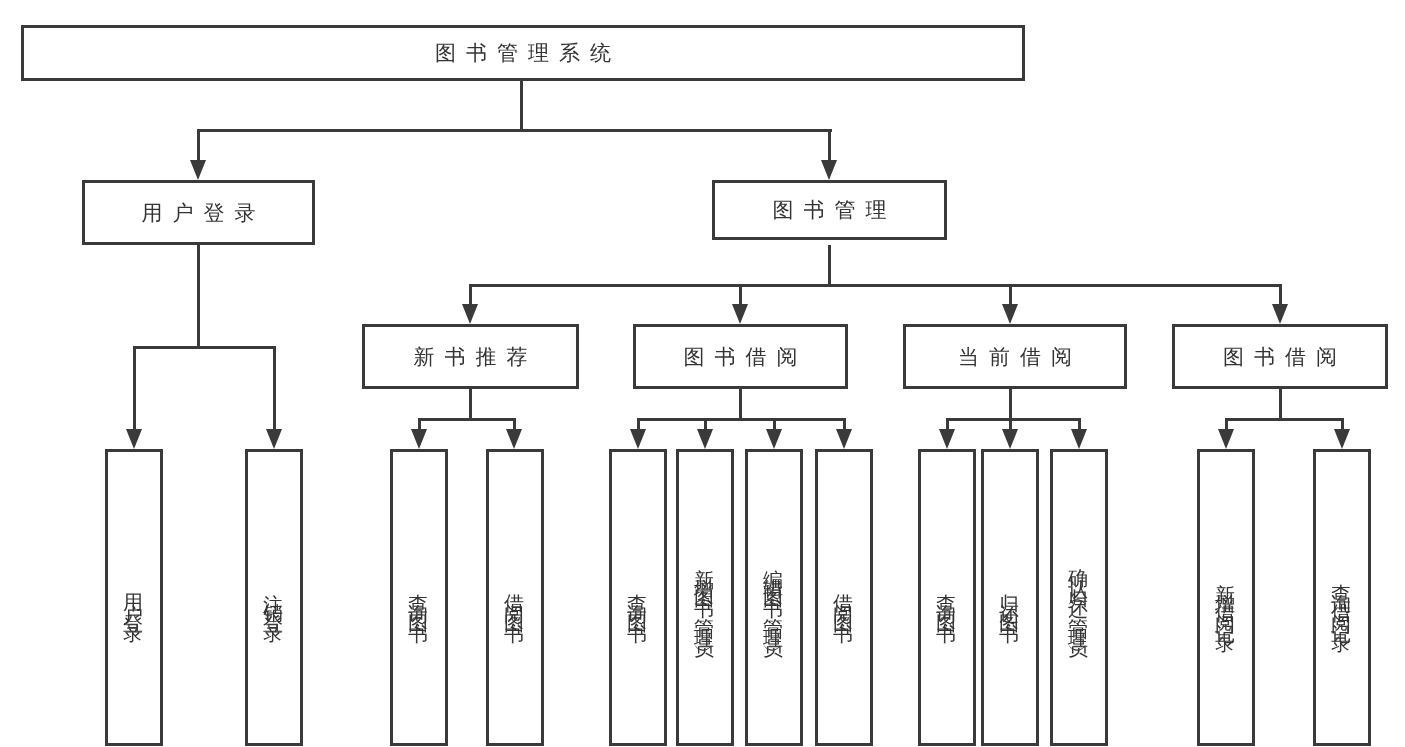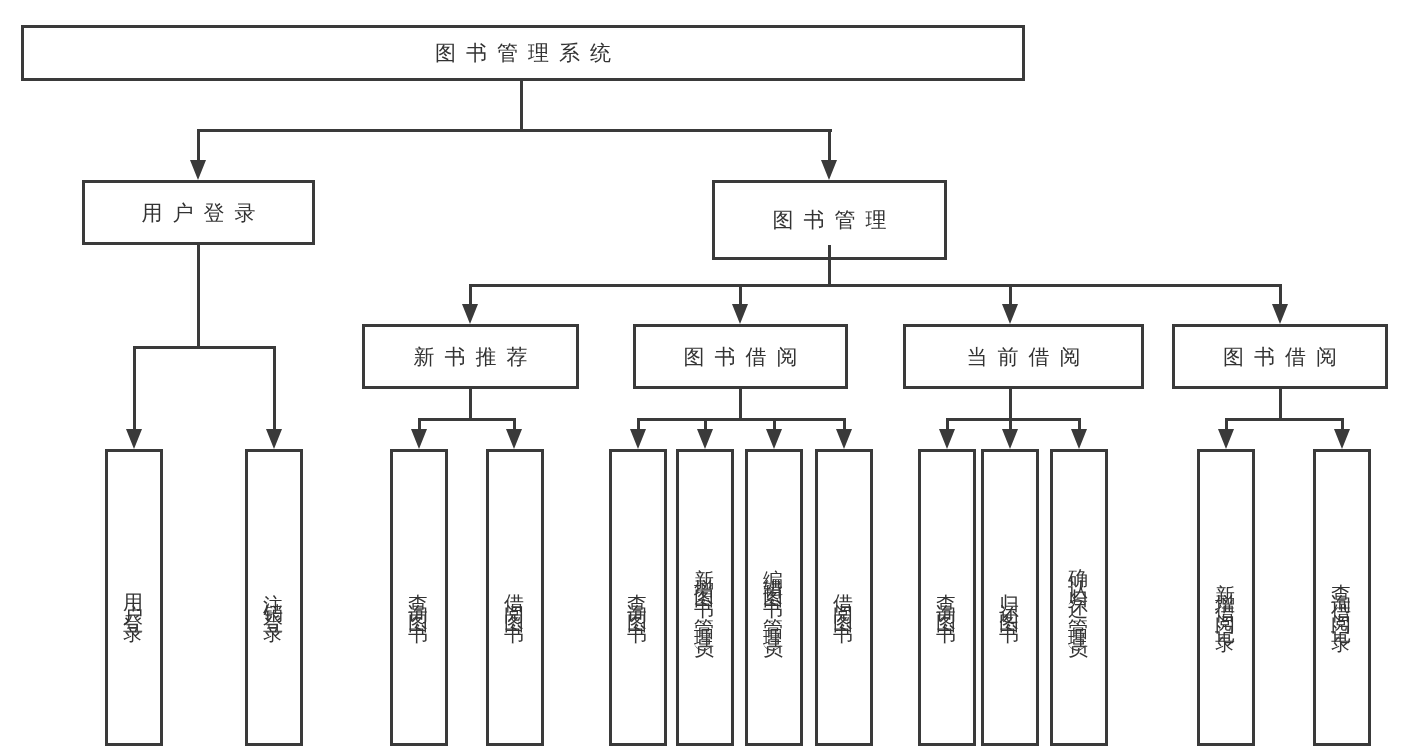--- a/index.html
+++ b/index.html
@@ -44,21 +44,21 @@
   <div class="vline" style="left:520px;top:69px;height:49px;"></div>
   <div class="hline" style="left:197px;top:117px;width:635px;"></div>
   <div class="vline" style="left:197px;top:117px;height:34px;"></div>
   <div class="arrow" style="left:190px;top:148px;"></div>
   <div class="vline" style="left:828px;top:117px;height:34px;"></div>
   <div class="arrow" style="left:821px;top:148px;"></div>
 
   <div class="hbox" style="left:82px;top:168px;width:233px;height:65px;">
     <span>用户登录</span>
   </div>
-  <div class="hbox" style="left:712px;top:168px;width:235px;height:80px;font-family:Liberation Mono, monospace;">
+  <div class="hbox" style="left:712px;top:168px;width:235px;height:60px;font-family:Liberation Mono, monospace;">
     <span>图书管理</span>
   </div>
 
   <div class="vline" style="left:197px;top:233px;height:102px;"></div>
   <div class="hline" style="left:133px;top:334px;width:143px;"></div>
   <div class="vline" style="left:133px;top:334px;height:85px;"></div>
   <div class="arrow" style="left:126px;top:417px;"></div>
   <div class="vline" style="left:273px;top:334px;height:85px;"></div>
   <div class="arrow" style="left:266px;top:417px;"></div>
 
@@ -72,21 +72,21 @@
   <div class="arrow" style="left:1002px;top:292px;"></div>
   <div class="vline" style="left:1279px;top:272px;height:22px;"></div>
   <div class="arrow" style="left:1272px;top:292px;"></div>
 
   <div class="hbox" style="left:633px;top:312px;width:215px;height:65px;">
     <span>图书借阅</span>
   </div>
   <div class="hbox" style="left:362px;top:312px;width:217px;height:65px;">
     <span>新书推荐</span>
   </div>
-  <div class="hbox" style="left:903px;top:312px;width:241px;height:65px;">
+  <div class="hbox" style="left:903px;top:312px;width:224px;height:65px;">
     <span>当前借阅</span>
   </div>
   <div class="hbox" style="left:1172px;top:312px;width:216px;height:65px;">
     <span>图书借阅</span>
   </div>
 
   <div class="vline" style="left:469px;top:377px;height:31px;"></div>
   <div class="hline" style="left:418px;top:406px;width:98px;"></div>
   <div class="vline" style="left:418px;top:406px;height:13px;"></div>
   <div class="arrow" style="left:411px;top:417px;"></div>

